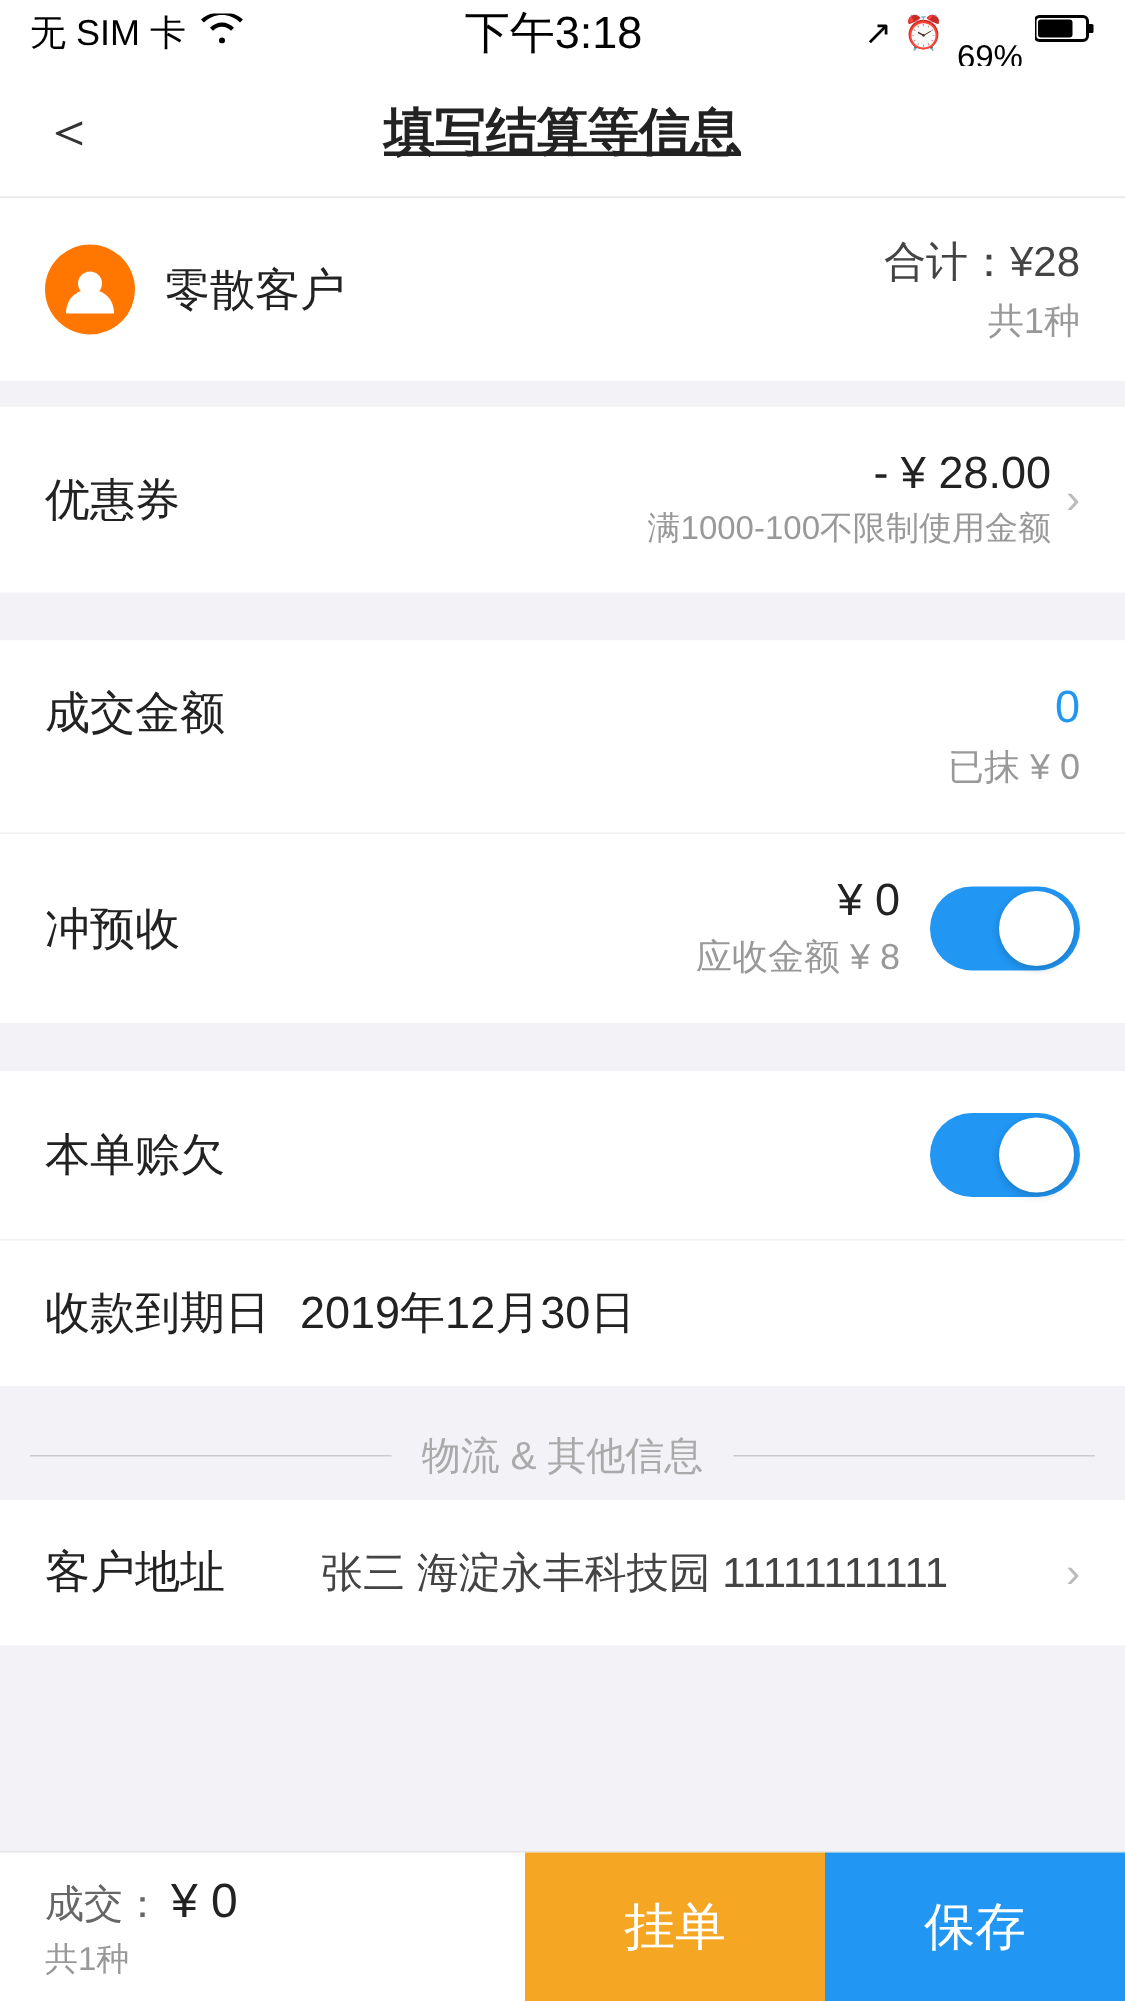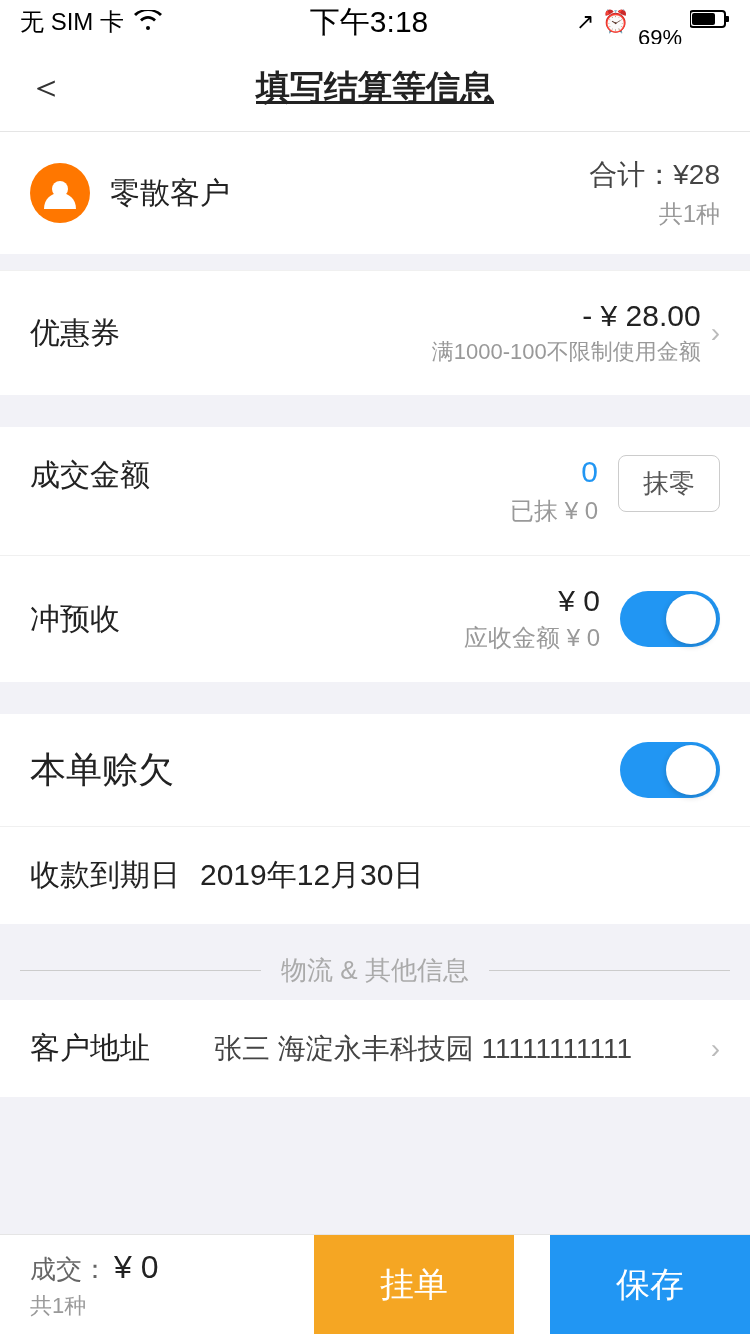--- a/index.html
+++ b/index.html
@@ -165,21 +165,21 @@
     }
 
     
     .debt-row {
       background: #fff;
       padding: 28px 30px;
       display: flex;
       align-items: center;
       justify-content: space-between;
     }
-    .debt-label { font-size: 36px; color: #222; }
+    .debt-label { font-size: 30px; color: #222; }
 
     
     .due-row {
       background: #fff;
       padding: 28px 30px;
       display: flex;
       align-items: center;
       gap: 20px;
       border-top: 1px solid #f0f0f0;
     }
@@ -255,21 +255,20 @@
     .bottom-btn-save {
       width: 200px;
       height: 100px;
       background: #2196f3;
       display: flex;
       align-items: center;
       justify-content: center;
       font-size: 34px;
       color: #fff;
       cursor: pointer;
-      margin-left: 36px;
     }
 
     .coupon-right-col { display: flex; flex-direction: column; align-items: flex-end; }
   </style>
 </head>
 <body>
 
 <div class="status-bar">
   <div class="status-left">
     <span>无 SIM 卡</span>
@@ -335,30 +334,29 @@
 <div class="divider-section"></div>
 
 <div class="section">
   <div class="amount-row">
     <span class="row-label">成交金额</span>
     <div class="amount-right">
       <div>
         <div class="amount-value">0</div>
         <div class="amount-sub">已抹  ¥ 0</div>
       </div>
-      <button class="round-btn">抹零</button>
     </div>
   </div>
 
   <div class="prepay-row">
     <span class="row-label">冲预收</span>
     <div class="prepay-right">
       <div class="prepay-text">
         <div class="prepay-amount">¥ 0</div>
-        <div class="prepay-sub">应收金额 ¥ 0</div>
+        <div class="prepay-sub">应收金额 ¥ 8</div>
       </div>
       <div class="toggle-wrap">
         <div class="toggle-circle"></div>
       </div>
     </div>
   </div>
 </div>
 
 <div class="divider-section"></div>
 

